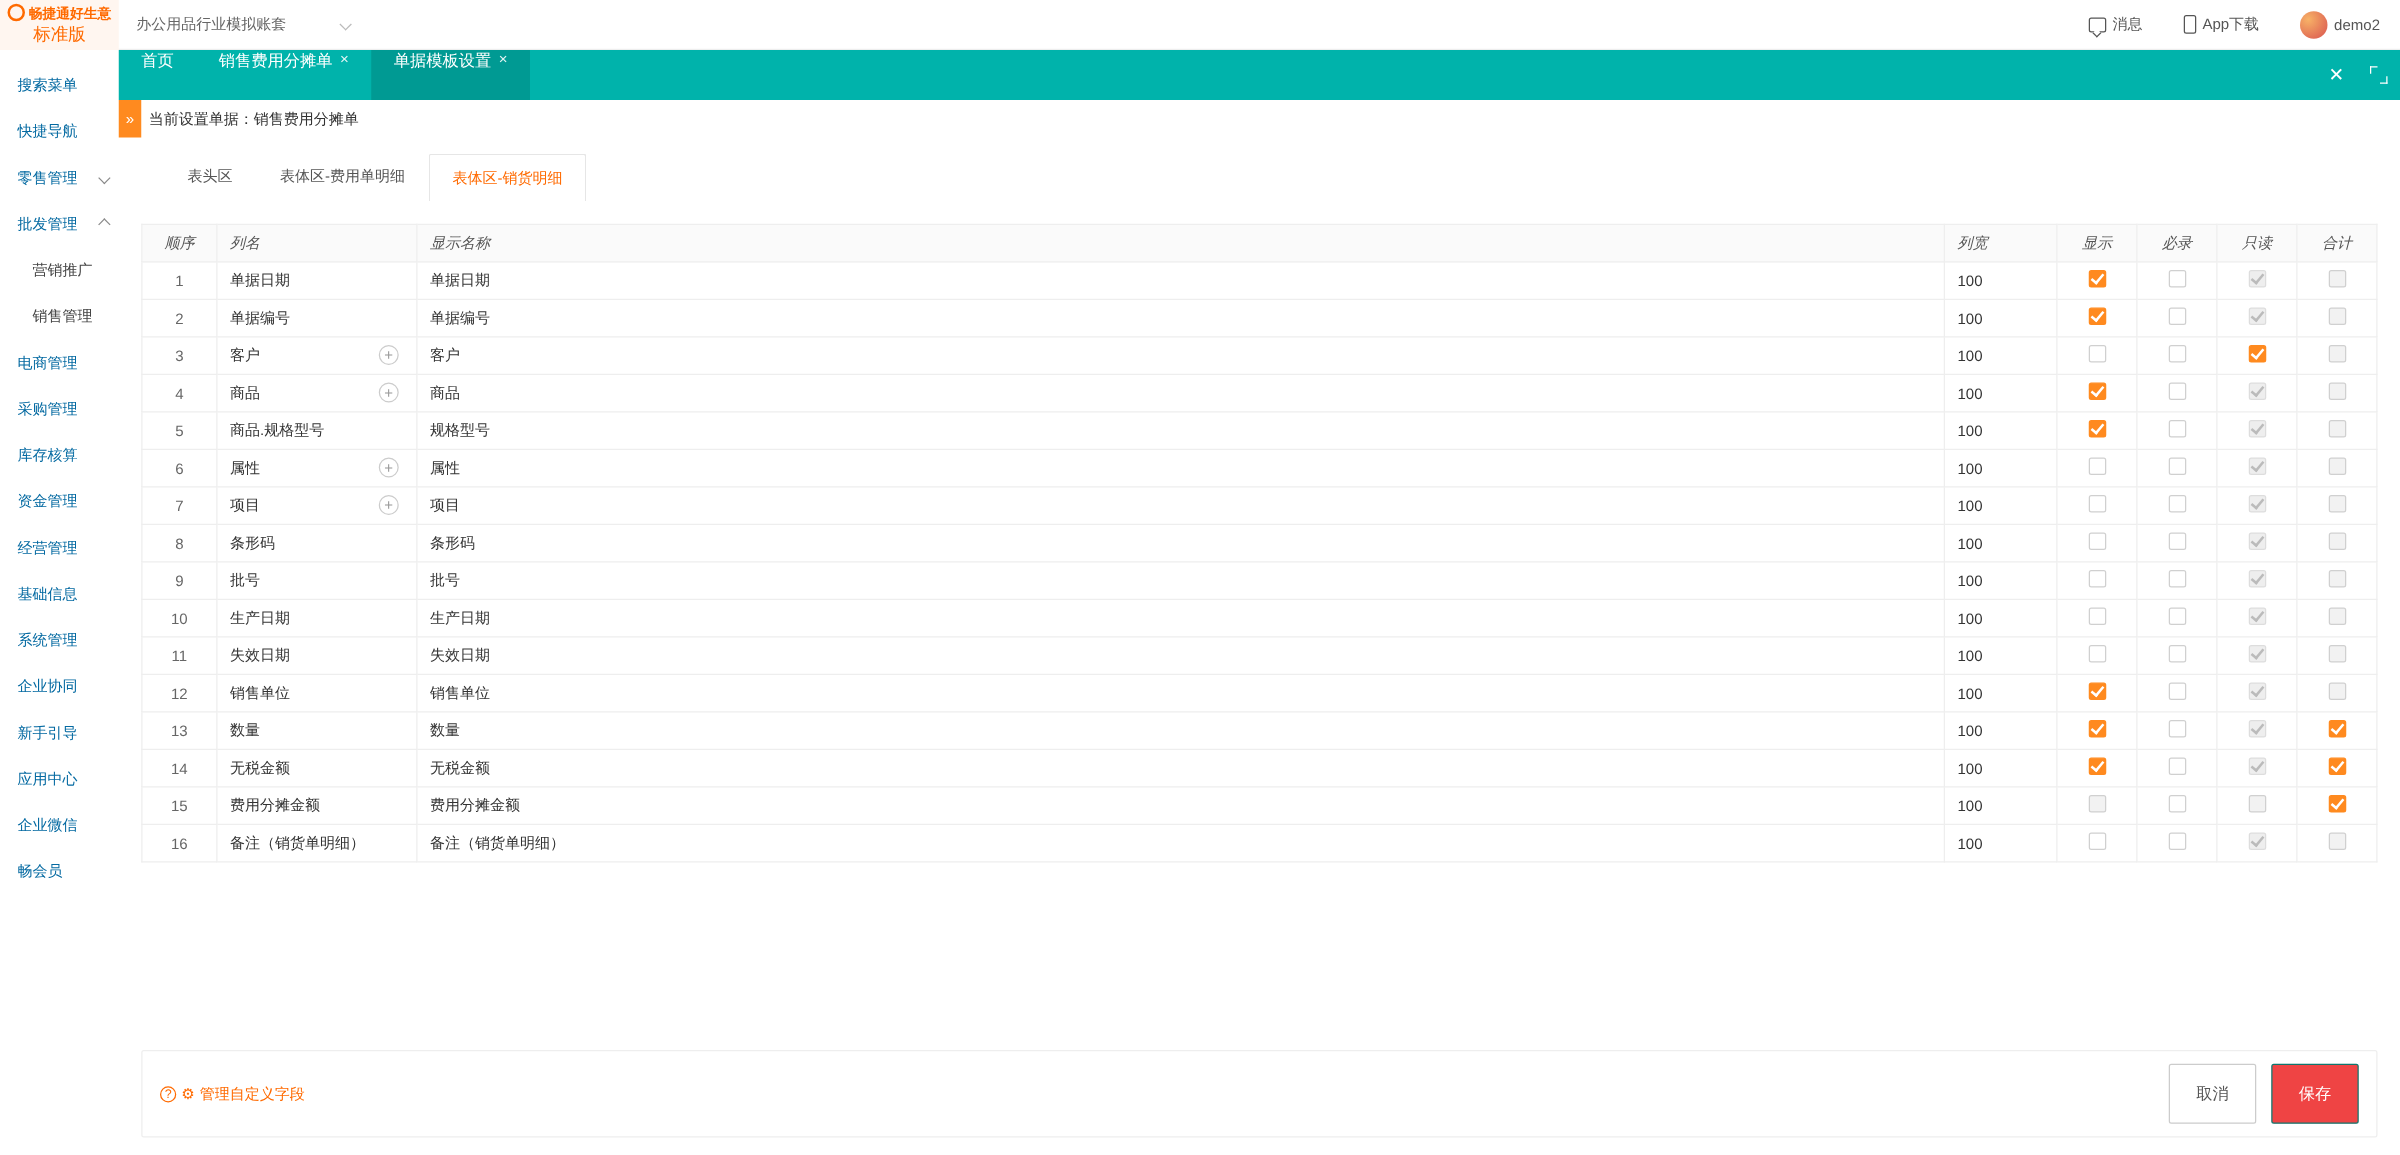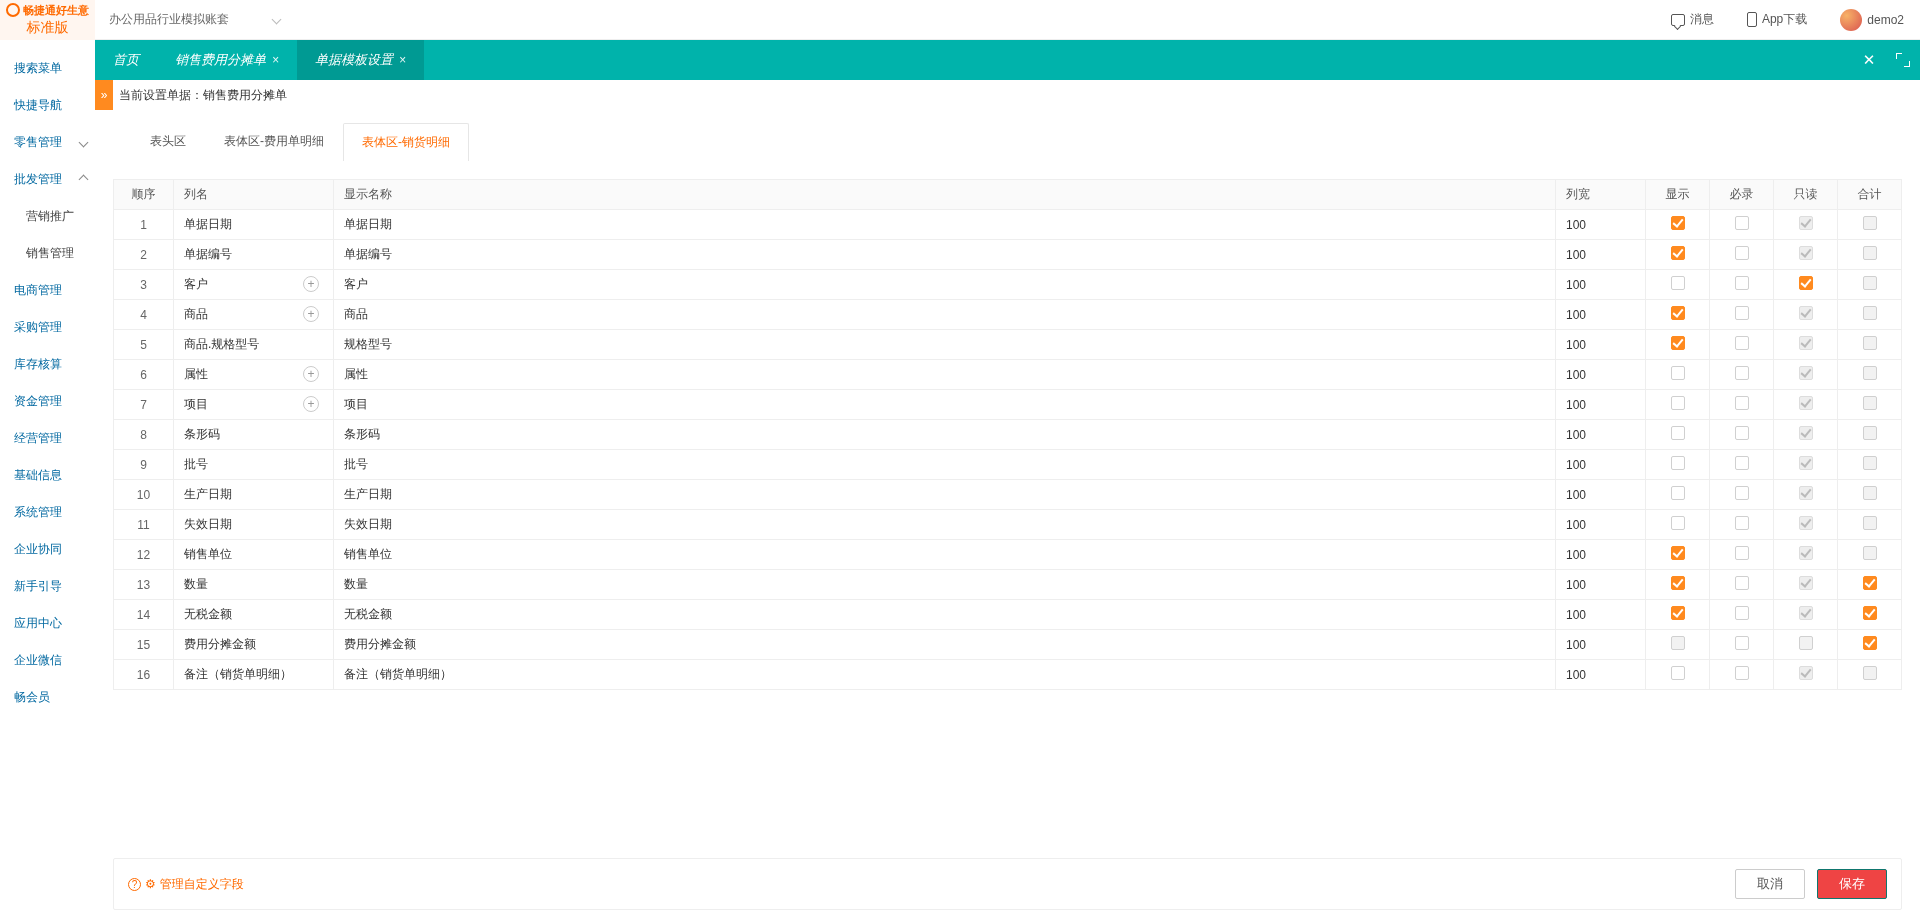--- a/index.html
+++ b/index.html
@@ -27,21 +27,21 @@
   .side-item { padding: 10px 8px 10px 14px; color: #0369a1; cursor: pointer; display: flex; align-items: center; justify-content: space-between; }
   .side-item.sub { padding-left: 26px; color: #444; }
   .caret { border: solid #888; border-width: 0 1px 1px 0; padding: 3px; display: inline-block; }
   .caret-down { transform: rotate(45deg); }
   .caret-up { transform: rotate(-135deg); }
 
   .content { flex: 1; display: flex; flex-direction: column; min-width: 0; background: #fff; }
 
   
   .tabstrip { background: #00b3ab; height: 40px; display: flex; align-items: stretch; color: #fff; position: relative; }
-  .tab { padding: 0 18px; display: flex; align-items: center; gap: 6px; font-size: 13px; cursor: pointer; font-style: italic; }
+  .tab { padding: 0 18px; display: flex; align-items: flex-start; gap: 6px; font-size: 13px; cursor: pointer; }
   .tab.active { background: #009a93; }
   .tab .x { font-size: 12px; opacity: .9; }
   .tabstrip-right { margin-left: auto; display: flex; align-items: center; }
   .ts-btn { width: 34px; display: flex; align-items: center; justify-content: center; cursor: pointer; font-size: 15px; }
   .close-x::before { content: "✕"; }
   .fs-ic { width: 14px; height: 14px; position: relative; }
   .fs-ic::before, .fs-ic::after { content: ""; position: absolute; width: 5px; height: 5px; border: 1.5px solid #fff; }
   .fs-ic::before { top: 0; left: 0; border-right: none; border-bottom: none; }
   .fs-ic::after { bottom: 0; right: 0; border-left: none; border-top: none; }
 
@@ -53,21 +53,21 @@
 
   
   .inner-tabs { display: flex; align-items: flex-end; padding: 12px 16px 0 36px; gap: 0; border-bottom: 1px solid #fff; }
   .itab { padding: 10px 18px; color: #555; cursor: pointer; border: 1px solid transparent; border-bottom: none; background: #fff; }
   .itab.active { color: #ff6a00; border-color: #e6e6e6; border-radius: 2px 2px 0 0; position: relative; top: 1px; }
 
   
   .table-wrap { padding: 18px 18px 0 18px; flex: 1; overflow: auto; }
   table { width: 100%; border-collapse: collapse; table-layout: fixed; }
   th, td { border: 1px solid #eee; padding: 6px 10px; height: 27px; font-size: 12px; vertical-align: middle; }
-  thead th { background: #fafafa; color: #555; font-weight: normal; text-align: left; }
+  thead th { background: #fafafa; color: #555; font-weight: normal; text-align: left; font-style: italic; }
   col.seq { width: 60px; }
   col.colname { width: 160px; }
   col.disp {}
   col.w { width: 90px; }
   col.chk { width: 64px; }
   td.center, th.center { text-align: center; }
   td.seq { text-align: center; color: #666; }
   .plus { width: 16px; height: 16px; border: 1px solid #ccc; border-radius: 50%; display: inline-flex; align-items: center; justify-content: center; color: #999; float: right; margin-right: 4px; cursor: pointer; font-size: 12px; line-height: 1; }
 
   
@@ -77,21 +77,21 @@
   .cb.disabled { background: #f2f2f2; }
   .cb.disabled.checked { background: #eee; border-color: #ddd; }
   .cb.disabled.checked::after { border-color: #bbb; }
 
   
   .footer { border: 1px solid #eee; margin: 14px 18px 14px 18px; padding: 10px 14px; display: flex; align-items: center; border-radius: 2px; }
   .mg-link { color: #ff6a00; display: flex; align-items: center; gap: 4px; cursor: pointer; }
   .q-ic { width: 13px; height: 13px; border: 1px solid #ff6a00; border-radius: 50%; display: inline-flex; align-items: center; justify-content: center; font-size: 10px; }
   .gear-ic::before { content: "⚙"; font-size: 12px; color: #ff6a00; }
   .footer-btns { margin-left: auto; display: flex; gap: 12px; }
-  .btn { min-width: 70px; height: 30px; border-radius: 2px; font-size: 13px; cursor: pointer; display: flex; align-items: center; justify-content: center; }
+  .btn { min-width: 70px; height: 48px; border-radius: 2px; font-size: 13px; cursor: pointer; display: flex; align-items: center; justify-content: center; }
   .btn-default { background: #fff; border: 1px solid #ccc; color: #555; }
   .btn-primary { background: #ef4444; color: #fff; border: 1px solid #0f766e; }
 </style>
 </head>
 <body>
 
 <div class="topbar">
   <div class="logo-box">
     <span class="logo-top">
         <span class="logo-icon"></span>

